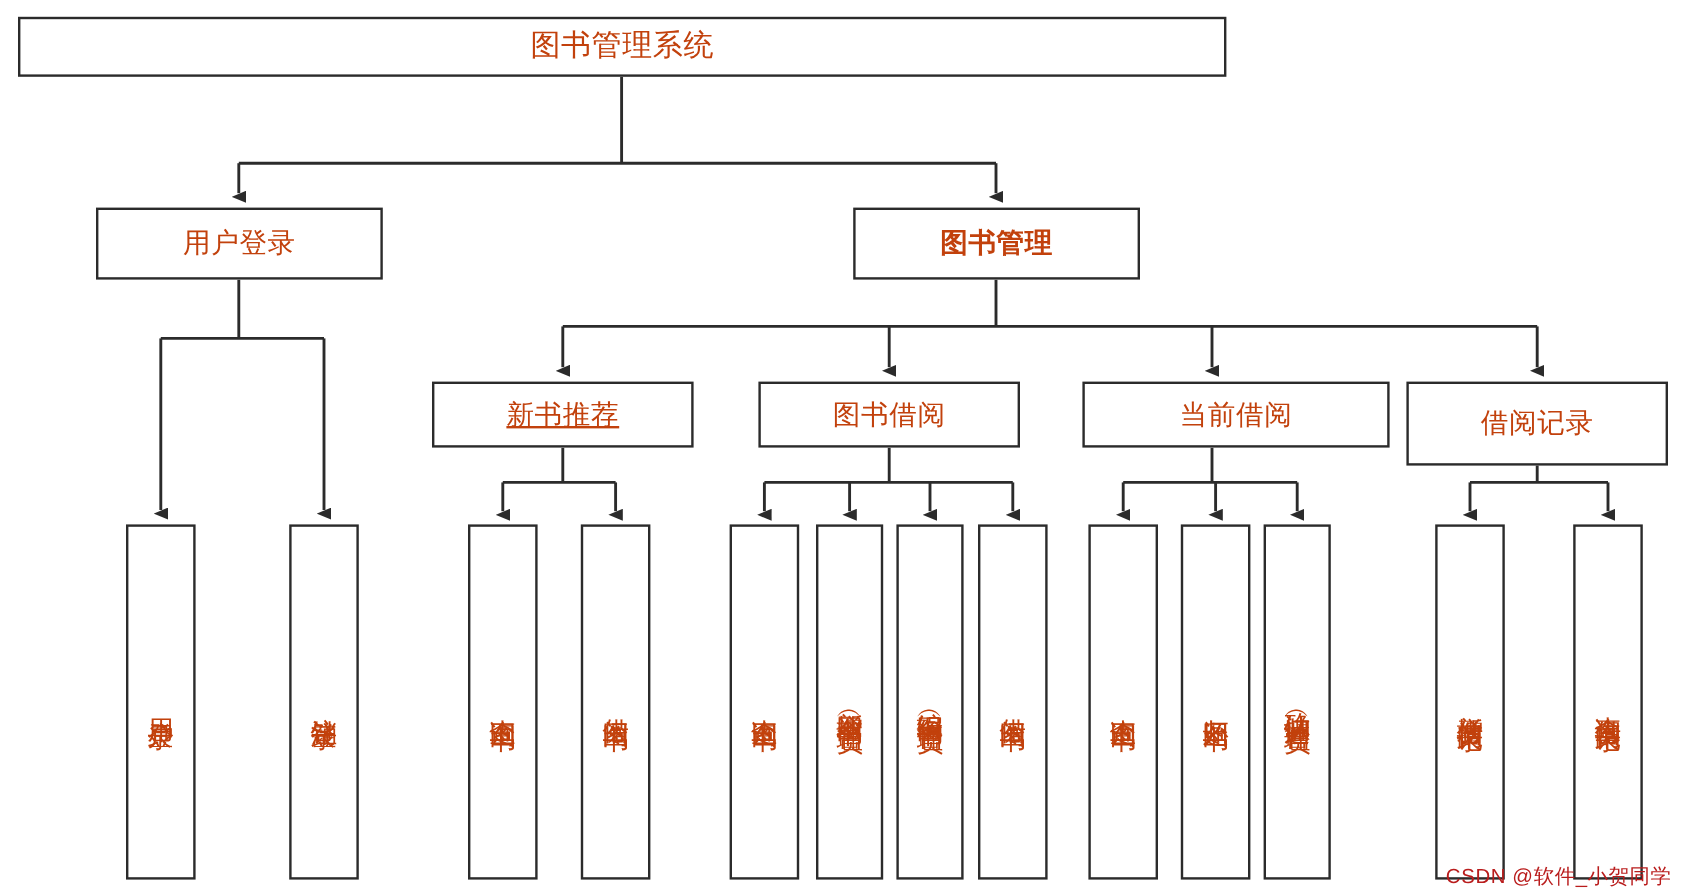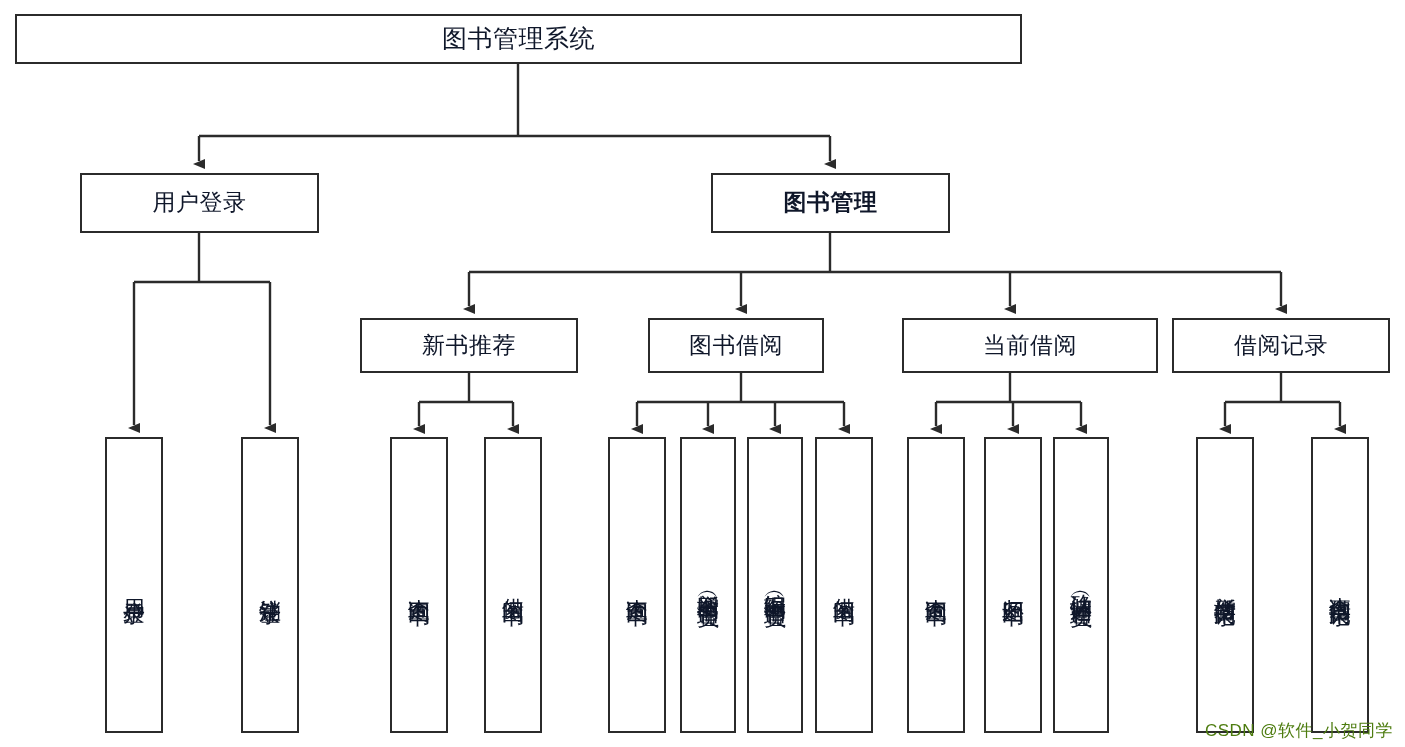--- a/index.html
+++ b/index.html
@@ -25,21 +25,21 @@
     height: 747px;
   }
   .node {
     position: absolute;
     box-sizing: border-box;
     border: 2px solid #2b2b2b;
     background: #ffffff;
     display: flex;
     align-items: center;
     justify-content: center;
-    color: #0f172a;
+    color: #c2410c;
   }
   .node.root      { font-size: 25px; }
   .node.level2    { font-size: 23px; }
   .node.level3    { font-size: 23px; }
   .node.leaf      { font-size: 22px; }
   .node-label {
     line-height: 1.18;
     text-align: center;
     white-space: nowrap;
     letter-spacing: 0.5px;
@@ -50,21 +50,21 @@
     white-space: normal;
     letter-spacing: 2px;
     line-height: 1.0;
     max-height: 100%;
   }
   .watermark {
     position: absolute;
     right: 12px;
     bottom: 5px;
     font-size: 17px;
-    color: #4d7c0f;
+    color: #b91c1c;
     white-space: nowrap;
     letter-spacing: 0.5px;
     pointer-events: none;
   }
 </style>
 </head>
 <body>
 
 <div id="canvas">
 
@@ -122,30 +122,30 @@
     <span class="node-label">图书管理系统</span>
   </div>
 
   <div class="node level2" style="left: 80px; top: 173px; width: 239px; height: 60px;">
     <span class="node-label">用户登录</span>
   </div>
   <div class="node level2" style="left: 711px; top: 173px; width: 239px; height: 60px; font-weight: bold;">
     <span class="node-label">图书管理</span>
   </div>
 
-  <div class="node level3" style="left: 360px; top: 318px; width: 218px; height: 55px;">
+  <div class="node level3" style="left: 360px; top: 318px; width: 218px; height: 55px; text-decoration: underline;">
     <span class="node-label">新书推荐</span>
   </div>
-  <div class="node level3" style="left: 632px; top: 318px; width: 176px; height: 55px; margin-left: 16px;">
+  <div class="node level3" style="left: 632px; top: 318px; width: 218px; height: 55px;">
     <span class="node-label">图书借阅</span>
   </div>
   <div class="node level3" style="left: 902px; top: 318px; width: 256px; height: 55px;">
     <span class="node-label">当前借阅</span>
   </div>
-  <div class="node level3" style="left: 1172px; top: 318px; width: 218px; height: 55px;">
+  <div class="node level3" style="left: 1172px; top: 318px; width: 218px; height: 70px;">
     <span class="node-label">借阅记录</span>
   </div>
 
   <div class="node leaf" style="left: 105px; top: 437px; width: 58px; height: 296px;">
     <span class="node-label">用户登录</span>
   </div>
   <div class="node leaf" style="left: 241px; top: 437px; width: 58px; height: 296px;">
     <span class="node-label">注销登录</span>
   </div>
   <div class="node leaf" style="left: 390px; top: 437px; width: 58px; height: 296px;">

